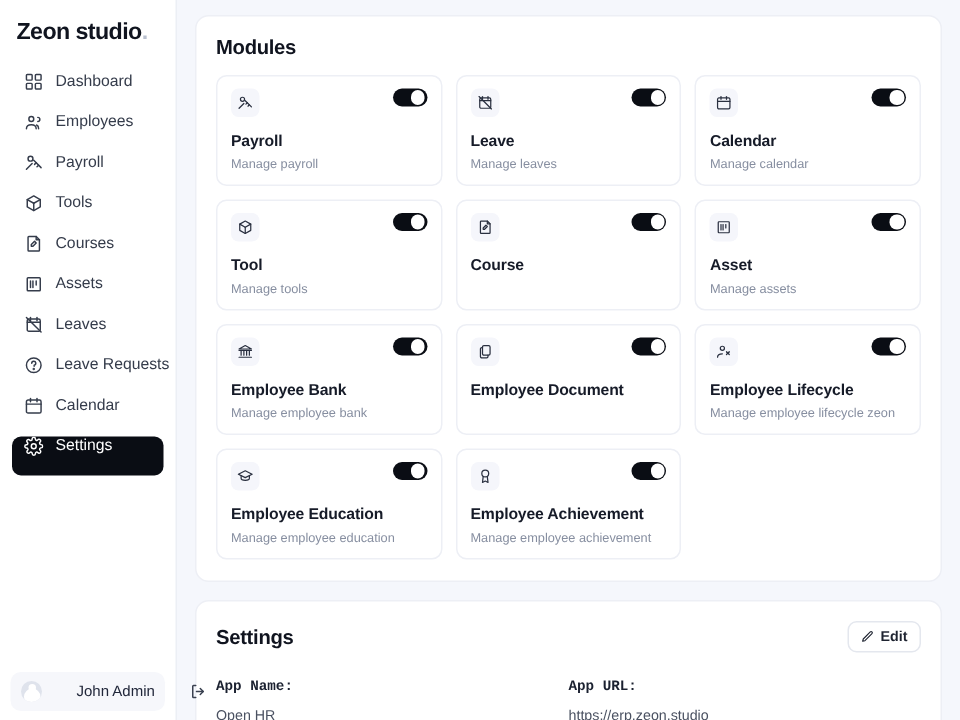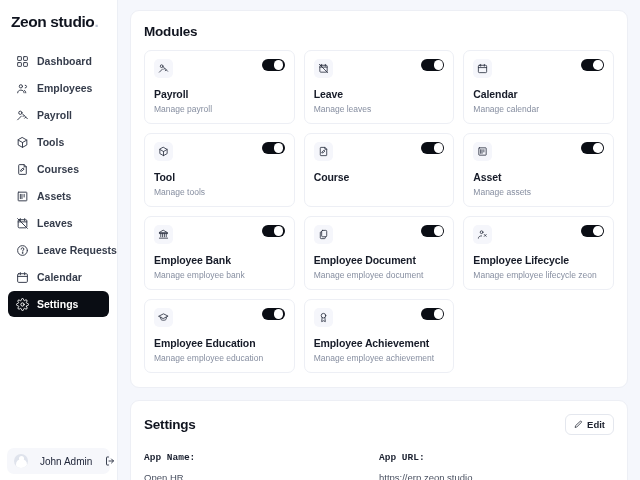--- a/index.html
+++ b/index.html
@@ -48,28 +48,28 @@
   .nav {
     margin-top: 17px;
     padding: 0 8px;
     display: flex;
     flex-direction: column;
     gap: 1px;
   }
 
   .nav-item {
     display: flex;
-    align-items: center;
+    align-items: flex-start;
     gap: 8px;
     height: 26px;
     padding: 0 8px;
     border-radius: 6px;
     color: #353c4b;
     font-size: 10.5px;
-    font-weight: 700;
+    font-weight: 400;
     white-space: nowrap;
     cursor: pointer;
   }
   .nav-item.active {
     background: #0a0d14;
     color: #ffffff;
   }
   .nav-item .ic { width: 13px; height: 13px; flex: 0 0 13px; display:block; }
   .nav-item .ic svg { width: 13px; height: 13px; display: block; }
   .nav-item svg { stroke: #353c4b; }
@@ -79,21 +79,21 @@
     position: absolute;
     left: 7px;
     right: 7px;
     bottom: 6px;
     height: 26px;
     background: #f6f7fb;
     border-radius: 7px;
     display: flex;
     align-items: center;
     padding: 0 7px;
-    gap: 12px;
+    gap: 23px;
   }
   .avatar {
     width: 14px; height: 14px; flex: 0 0 14px;
     border-radius: 50%;
     background: #dfe3ec;
     position: relative;
     overflow: hidden;
   }
   .avatar::after {
     content: "";
@@ -514,21 +514,20 @@
                 <span class="">
                   <svg viewBox="0 0 24 24" fill="none" stroke-width="1.8" stroke-linecap="round" stroke-linejoin="round">
                     <rect x="8" y="3" width="11" height="14" rx="2"></rect>
                     <path d="M16 17v2a2 2 0 0 1-2 2H7a2 2 0 0 1-2-2V8a2 2 0 0 1 2-2h1"></path>
                   </svg>
                 </span>
               </span>
               <span class="toggle" role="switch" aria-checked="true"></span>
             </div>
             <div class="card-name">Employee Document</div>
-            <div class="card-desc">Manage employee document</div>
           </div>
           <div class="card">
             <div class="card-top">
               <span class="card-icon">
                 <span class="">
                   <svg viewBox="0 0 24 24" fill="none" stroke-width="1.8" stroke-linecap="round" stroke-linejoin="round">
                     <circle cx="10" cy="7" r="3"></circle>
                     <path d="M3 20c0-3.3 3-5 7-5"></path>
                     <path d="M16 12l4 4"></path>
                     <path d="M20 12l-4 4"></path>

